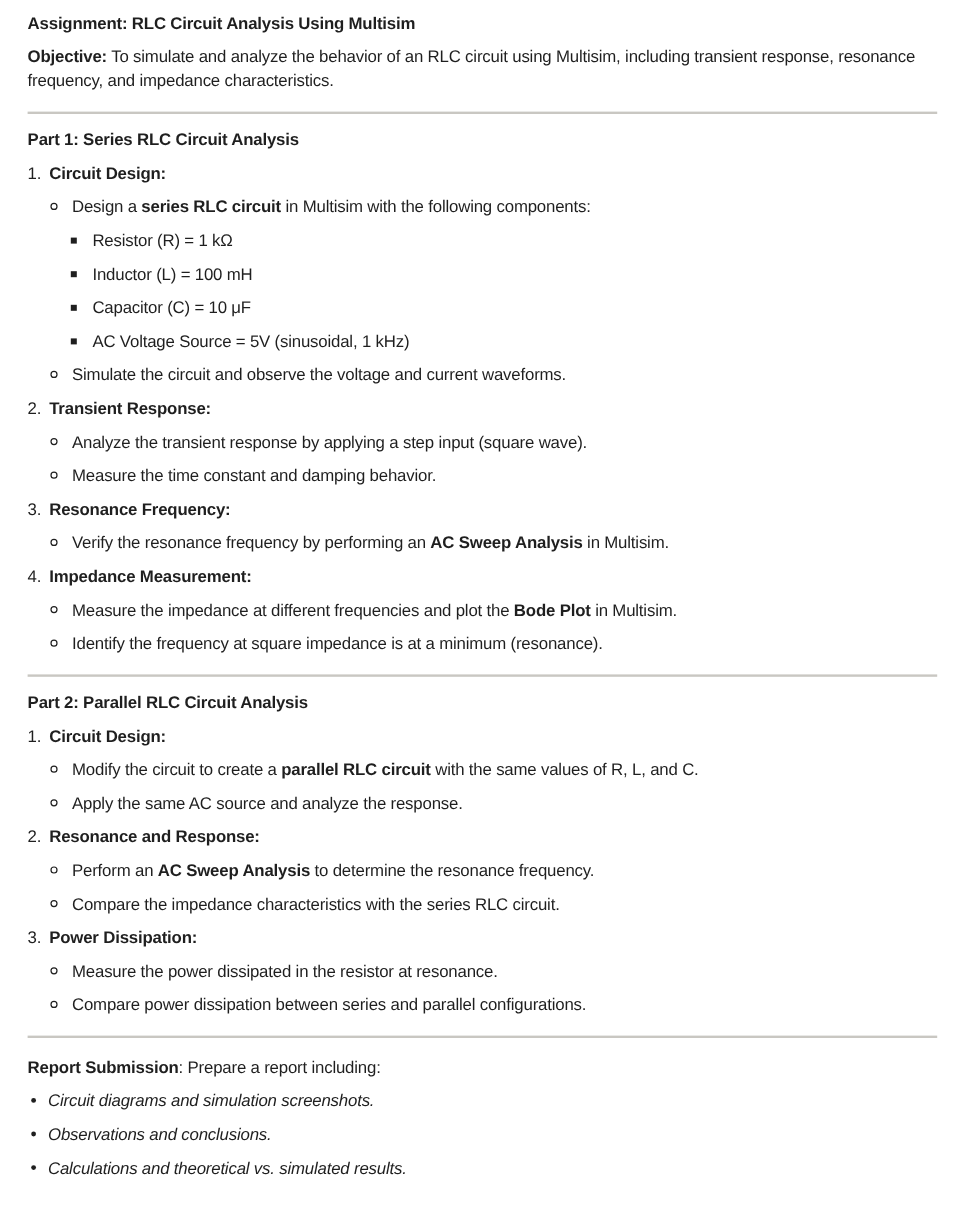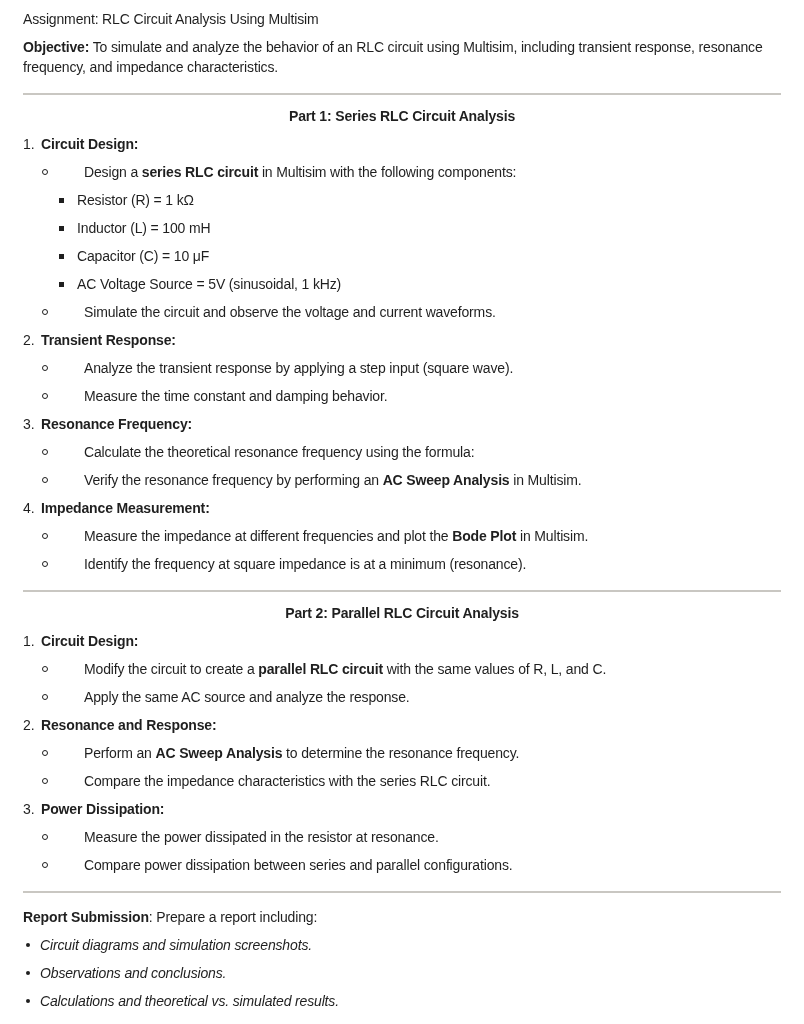--- a/index.html
+++ b/index.html
@@ -4,29 +4,29 @@
 <style>
   html,body { margin:0; padding:0; }
   body {
     width:804px; height:1024px; background:#ffffff;
     font-family:"Liberation Sans", sans-serif;
     font-size:14px; color:#1f1f1f; letter-spacing:-0.15px;
     overflow:hidden;
   }
   .doc { padding:9px 23px 0 23px; }
   p { margin:0; }
-  .title { font-weight:normal; line-height:20px; margin-bottom:8px; }
+  .title { font-weight:bold; line-height:20px; margin-bottom:8px; }
   .para { line-height:20px; }
   strong, .b { font-weight:bold; }
   .rule { border:none; height:0; border-top:2px solid #c9c7c2; margin:16px 0 12px 0; }
   .rule-last { margin-bottom:14px; }
-  .heading { font-weight:bold; line-height:19px; margin:0 0 9px 0;text-align:center; }
+  .heading { font-weight:bold; line-height:19px; margin:0 0 9px 0; }
   .li { display:flex; margin-bottom:9px; line-height:19px; }
   .m1 { width:18px; flex:none; }
-  .l2 { padding-left:18px;gap:24px; }
+  .l2 { padding-left:18px; }
   .m2 { width:19px; flex:none; position:relative; }
   .m2::before {
     content:""; position:absolute; left:1px; top:6px;
     width:4px; height:4px; border:1.5px solid #1f1f1f; border-radius:50%;
     box-sizing:content-box;
   }
   .l3 { padding-left:35px; }
   .m3 { width:19px; flex:none; position:relative; }
   .m3::before {
     content:""; position:absolute; left:1px; top:7px;
@@ -91,24 +91,20 @@
     <span class="t"><span>Analyze the transient response by applying a step input (square wave).</span><strong></strong><span></span></span>
   </div>
   <div class="li l2">
     <span class="m2"></span>
     <span class="t"><span>Measure the time constant and damping behavior.</span><strong></strong><span></span></span>
   </div>
 
   <div class="li l1">
     <span class="m1">3.</span>
     <span class="t b">Resonance Frequency:</span>
-  </div>
-  <div class="li l2">
-    <span class="m2"></span>
-    <span class="t"><span>Calculate the theoretical resonance frequency using the formula:</span><strong></strong><span></span></span>
   </div>
   <div class="li l2">
     <span class="m2"></span>
     <span class="t"><span>Verify the resonance frequency by performing an </span><strong>AC Sweep Analysis</strong><span> in Multisim.</span></span>
   </div>
 
   <div class="li l1">
     <span class="m1">4.</span>
     <span class="t b">Impedance Measurement:</span>
   </div>

